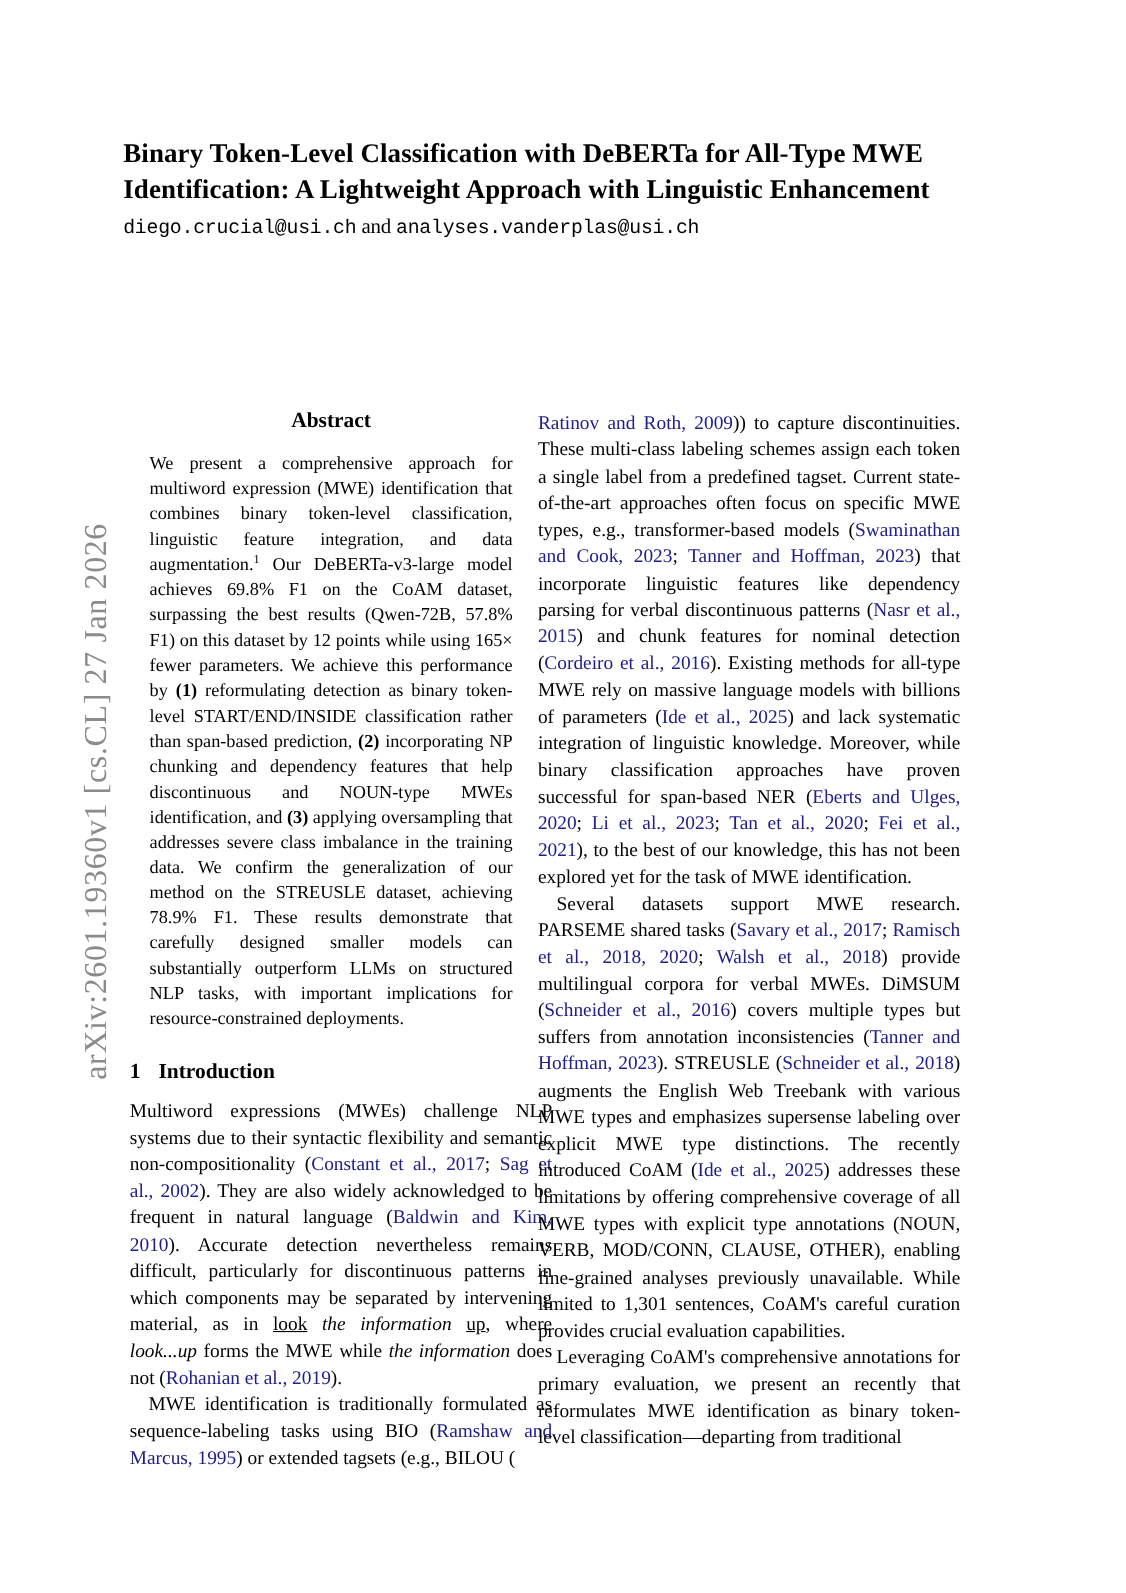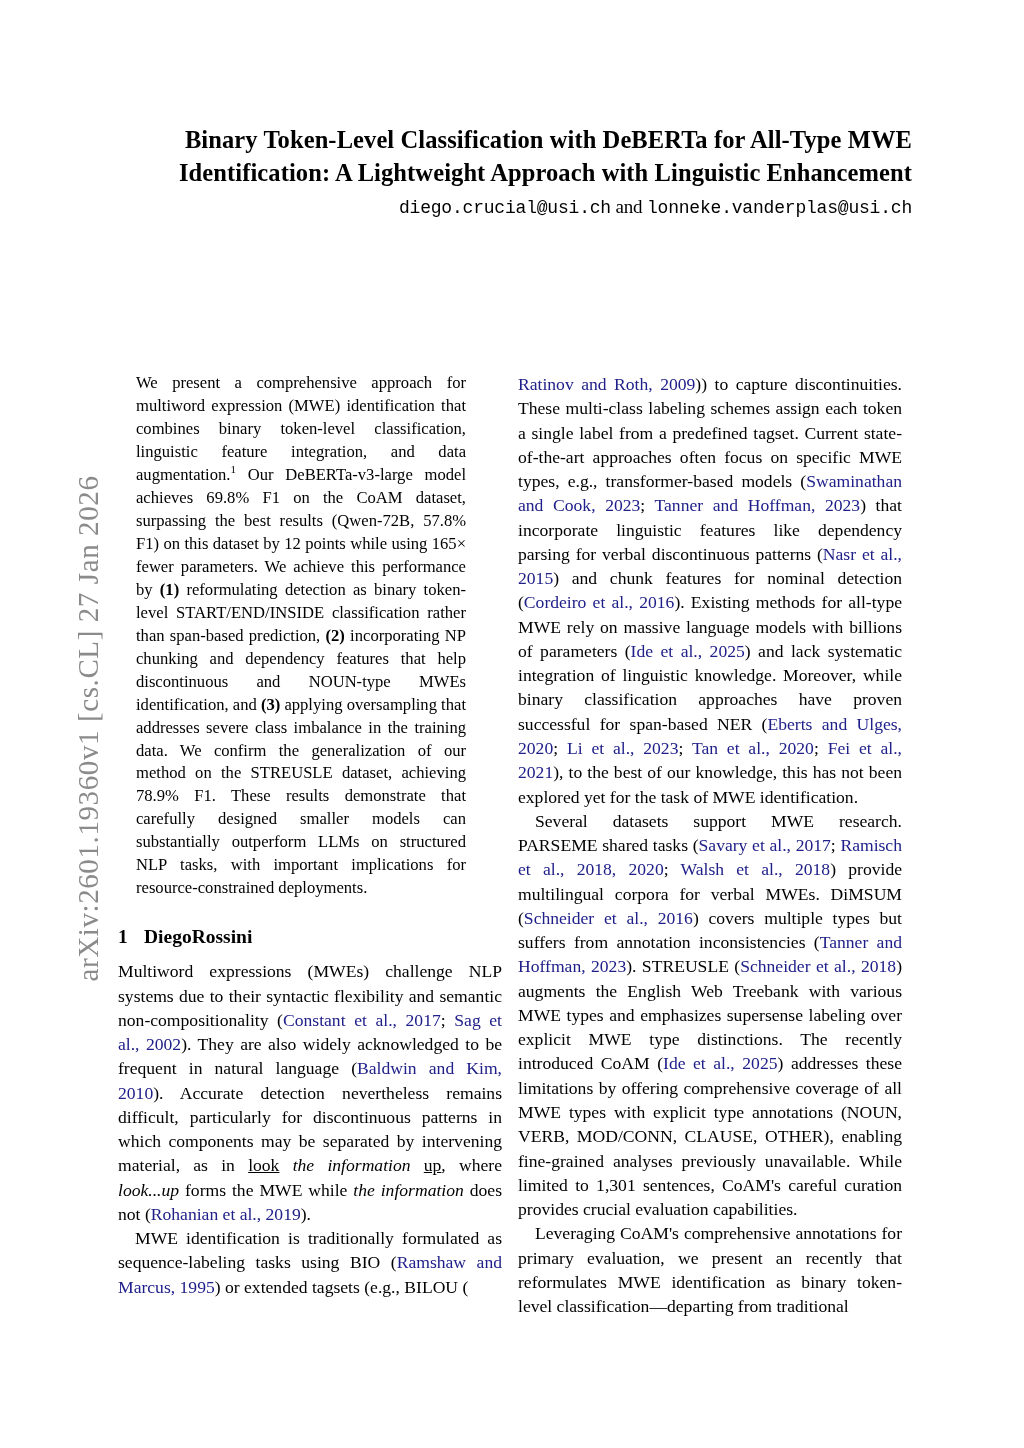--- a/index.html
+++ b/index.html
@@ -35,21 +35,21 @@
     color: #8b8b8b;
     white-space: nowrap;
   }
 
   
   .title-block {
     position: absolute;
     left: 112px;
     top: 124px;
     width: 800px;
-    text-align: right;
+    text-align: left;
   }
   .paper-title {
     font-size: 24.5px;
     font-weight: bold;
     line-height: 1.33;
     letter-spacing: 0.1px;
   }
   .authors {
     margin-top: 46px;
     font-size: 19.5px;
@@ -73,21 +73,21 @@
 
   
   .col-left {
     position: absolute;
     left: 118px;
     top: 372px;
     width: 384px;
   }
   .col-right {
     position: absolute;
-    left: 518px;
+    left: 489px;
     top: 372px;
     width: 384px;
   }
 
   .abstract-wrap {
     width: 330px;
     margin: 0 auto 0 18px;
   }
   .abstract-heading {
     text-align: center;
@@ -171,30 +171,31 @@
 </style>
 </head>
 <body>
 
 <div class="page">
 
   <div class="arxiv-stamp">arXiv:2601.19360v1  [cs.CL]  27 Jan 2026</div>
 
   <div class="title-block">
     <div class="paper-title">Binary Token-Level Classification with DeBERTa for All-Type MWE Identification: A Lightweight Approach with Linguistic Enhancement</div>
-    <div class="emails"><span>diego.crucial@usi.ch</span><span class="conj"> <span>and</span> </span><span>lonneke.vanderplas@usi.ch</span></div>
+    <div class="emails"><span>diego.crucial@usi.ch</span><span class="conj"> <span>and</span> </span><span>analyses.vanderplas@usi.ch</span></div>
   </div>
 
   <div class="col-left">
 
     <div class="abstract-wrap">
+      <div class="abstract-heading">Abstract</div>
       <div class="abstract-body"><span>We present a comprehensive approach for multiword expression (MWE) identification that combines binary token-level classification, linguistic feature integration, and data augmentation.</span><sup class="fn">1</sup><span> Our DeBERTa-v3-large model achieves 69.8% F1 on the CoAM dataset, surpassing the best results (Qwen-72B, 57.8% F1) on this dataset by 12 points while using 165× fewer parameters. We achieve this performance by </span><span class="b">(1)</span><span> reformulating detection as binary token-level START/END/INSIDE classification rather than span-based prediction, </span><span class="b">(2)</span><span> incorporating NP chunking and dependency features that help discontinuous and NOUN-type MWEs identification, and </span><span class="b">(3)</span><span> applying oversampling that addresses severe class imbalance in the training data. We confirm the generalization of our method on the STREUSLE dataset, achieving 78.9% F1. These results demonstrate that carefully designed smaller models can substantially outperform LLMs on structured NLP tasks, with important implications for resource-constrained deployments.</span></div>
     </div>
 
-    <div class="section-heading"><span class="num">1</span><span>DiegoRossini</span></div>
+    <div class="section-heading"><span class="num">1</span><span>Introduction</span></div>
 
     <p class="body-par"><span>Multiword expressions (MWEs) challenge NLP systems due to their syntactic flexibility and semantic non-compositionality (</span><span class="cite">Constant et al., 2017</span><span>; </span><span class="cite">Sag et al., 2002</span><span>). They are also widely acknowledged to be frequent in natural language (</span><span class="cite">Baldwin and Kim, 2010</span><span>). Accurate detection nevertheless remains difficult, particularly for discontinuous patterns in which components may be separated by intervening material, as in </span><span class="u-it">look</span><span class="it"> the information </span><span class="u-it">up</span><span>, where </span><span class="it">look...up</span><span> forms the MWE while </span><span class="it">the information</span><span> does not (</span><span class="cite">Rohanian et al., 2019</span><span>).</span></p>
 
     <p class="body-par"><span>MWE identification is traditionally formulated as sequence-labeling tasks using BIO (</span><span class="cite">Ramshaw and Marcus, 1995</span><span>) or extended tagsets (e.g., BILOU (</span></p>
 
   </div>
 
   <div class="col-right">
 
     <p class="body-par"><span class="cite">Ratinov and Roth, 2009</span><span>)) to capture discontinuities. These multi-class labeling schemes assign each token a single label from a predefined tagset. Current state-of-the-art approaches often focus on specific MWE types, e.g., transformer-based models (</span><span class="cite">Swaminathan and Cook, 2023</span><span>; </span><span class="cite">Tanner and Hoffman, 2023</span><span>) that incorporate linguistic features like dependency parsing for verbal discontinuous patterns (</span><span class="cite">Nasr et al., 2015</span><span>) and chunk features for nominal detection (</span><span class="cite">Cordeiro et al., 2016</span><span>). Existing methods for all-type MWE rely on massive language models with billions of parameters (</span><span class="cite">Ide et al., 2025</span><span>) and lack systematic integration of linguistic knowledge. Moreover, while binary classification approaches have proven successful for span-based NER (</span><span class="cite">Eberts and Ulges, 2020</span><span>; </span><span class="cite">Li et al., 2023</span><span>; </span><span class="cite">Tan et al., 2020</span><span>; </span><span class="cite">Fei et al., 2021</span><span>), to the best of our knowledge, this has not been explored yet for the task of MWE identification.</span></p>

